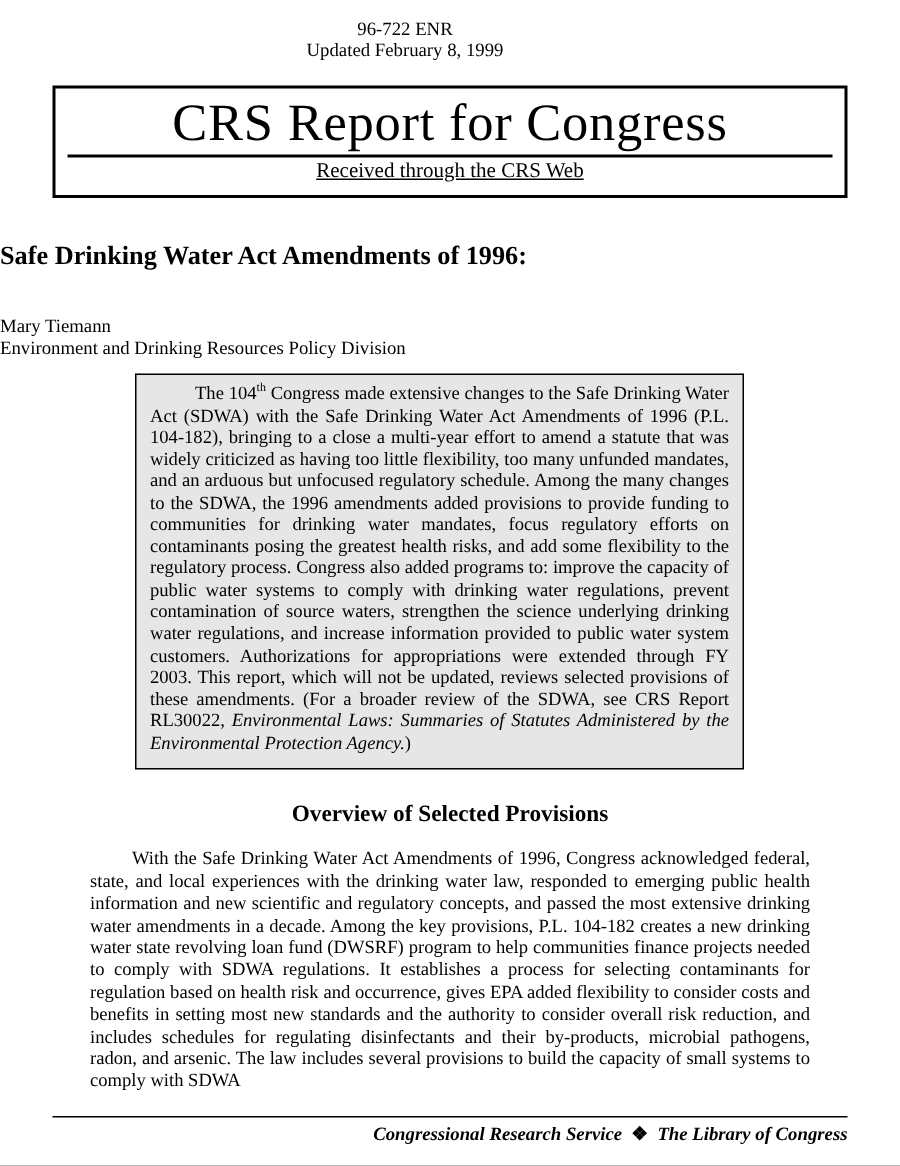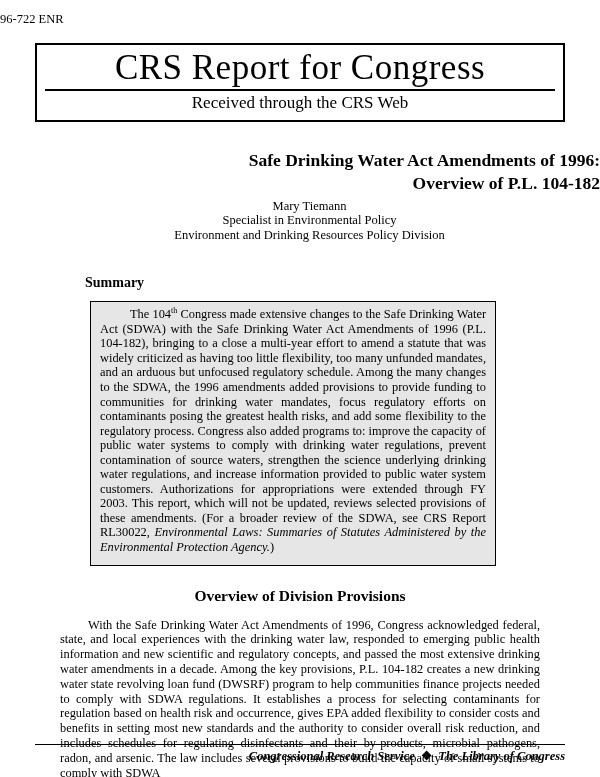--- a/index.html
+++ b/index.html
@@ -10,21 +10,21 @@
     height: 777px;
     margin: 0 auto;
     background: #ffffff;
     color: #000;
     font-family: "Liberation Serif", "DejaVu Serif", serif;
     overflow: hidden;
   }
   .corner {
     padding-top: 12px;
     padding-right: 60px;
-    text-align: left;
+    text-align: center;
     font-size: 12.5px;
     line-height: 14px;
   }
   .masthead {
     margin: 17px 35px 0 35px;
     border: 2px solid #000;
     text-align: center;
     padding-bottom: 7px;
   }
   .masthead-title {
@@ -32,36 +32,36 @@
     line-height: 1.15;
     padding-top: 3px;
     letter-spacing: 0.5px;
   }
   .masthead-rule {
     border-top: 2px solid #000;
     margin: 1px 8px 0 8px;
     height: 0;
   }
   .masthead-sub {
-    font-size: 17px;
+    font-size: 14px;
     margin-top: 2px;
+    text-decoration: underline;
   }
   .doc-title {
     margin-top: 27px;
-    text-align: right;
+    text-align: left;
     font-size: 17.5px;
     font-weight: bold;
     line-height: 1.3;
   }
   .authors {
-    margin-top: 4px;
-    text-align: center;
+    margin-top: 28px;
+    text-align: left;
     font-size: 12.5px;
     line-height: 1.16;
-    padding-left: 19px;
   }
   .summary-heading {
     margin: 33px 0 0 85px;
     font-size: 14px;
     font-weight: bold;
   }
   .summary-box {
     margin: 10px 104px 0 90px;
     background: #e6e6e6;
     border: 1.5px solid #000;
@@ -99,46 +99,44 @@
   }
   .footer .sep { font-style: normal; padding: 0 3px; }
 </style>
 </head>
 <body>
 
 <div class="page">
 
   <div class="corner">
     <div>96-722 ENR</div>
+    <div>Updated February 8, 1999</div>
   </div>
 
   <div class="masthead">
     <div class="masthead-title">CRS Report for Congress</div>
     <div class="masthead-rule"></div>
     <div class="masthead-sub">Received through the CRS Web</div>
   </div>
 
   <div class="doc-title">
     <div>Safe Drinking Water Act Amendments of 1996:</div>
-    <div>Overview of P.L. 104-182</div>
   </div>
 
   <div class="authors">
     <div>Mary Tiemann</div>
-    <div>Specialist in Environmental Policy</div>
     <div>Environment and Drinking Resources Policy Division</div>
   </div>
 
-  <div class="summary-heading">Summary</div>
 
   <div class="summary-box">
     <p><span>The 104</span><sup>th</sup><span> Congress made extensive changes to the Safe Drinking Water Act (SDWA) with the Safe Drinking Water Act Amendments of 1996 (P.L. 104-182), bringing to a close a multi-year effort to amend a statute that was widely criticized as having too little flexibility, too many unfunded mandates, and an arduous but unfocused regulatory schedule. Among the many changes to the SDWA, the 1996 amendments added provisions to provide funding to communities for drinking water mandates, focus regulatory efforts on contaminants posing the greatest health risks, and add some flexibility to the regulatory process. Congress also added programs to: improve the capacity of public water systems to comply with drinking water regulations, prevent contamination of source waters, strengthen the science underlying drinking water regulations, and increase information provided to public water system customers. Authorizations for appropriations were extended through FY 2003. This report, which will not be updated, reviews selected provisions of these amendments.  (For a broader review of the SDWA, see CRS Report RL30022, </span><em>Environmental Laws: Summaries of Statutes Administered by the Environmental Protection Agency.</em><span>)</span></p>
   </div>
 
-  <div class="overview-heading">Overview of Division Provisions</div>
+  <div class="overview-heading">Overview of Selected Provisions</div>
 
   <p class="body-par">With the Safe Drinking Water Act Amendments of 1996, Congress acknowledged federal, state, and local experiences with the drinking water law, responded to emerging public health information and new scientific and regulatory concepts, and passed the most extensive drinking water amendments in a decade.  Among the key provisions, P.L. 104-182 creates a new drinking water state revolving loan fund (DWSRF) program to help communities finance projects needed to comply with SDWA regulations. It establishes a process for selecting contaminants for regulation based on health risk and occurrence, gives EPA added flexibility to consider costs and benefits in setting most new standards and the authority to consider overall risk reduction, and includes schedules for regulating disinfectants and their by-products, microbial pathogens, radon, and arsenic.  The law includes several provisions to build the capacity of small systems to comply with SDWA</p>
 
   <div class="footer">
     <span>Congressional Research Service</span>
     <span class="sep">❖</span>
     <span>The Library of Congress</span>
   </div>
 
 </div>

